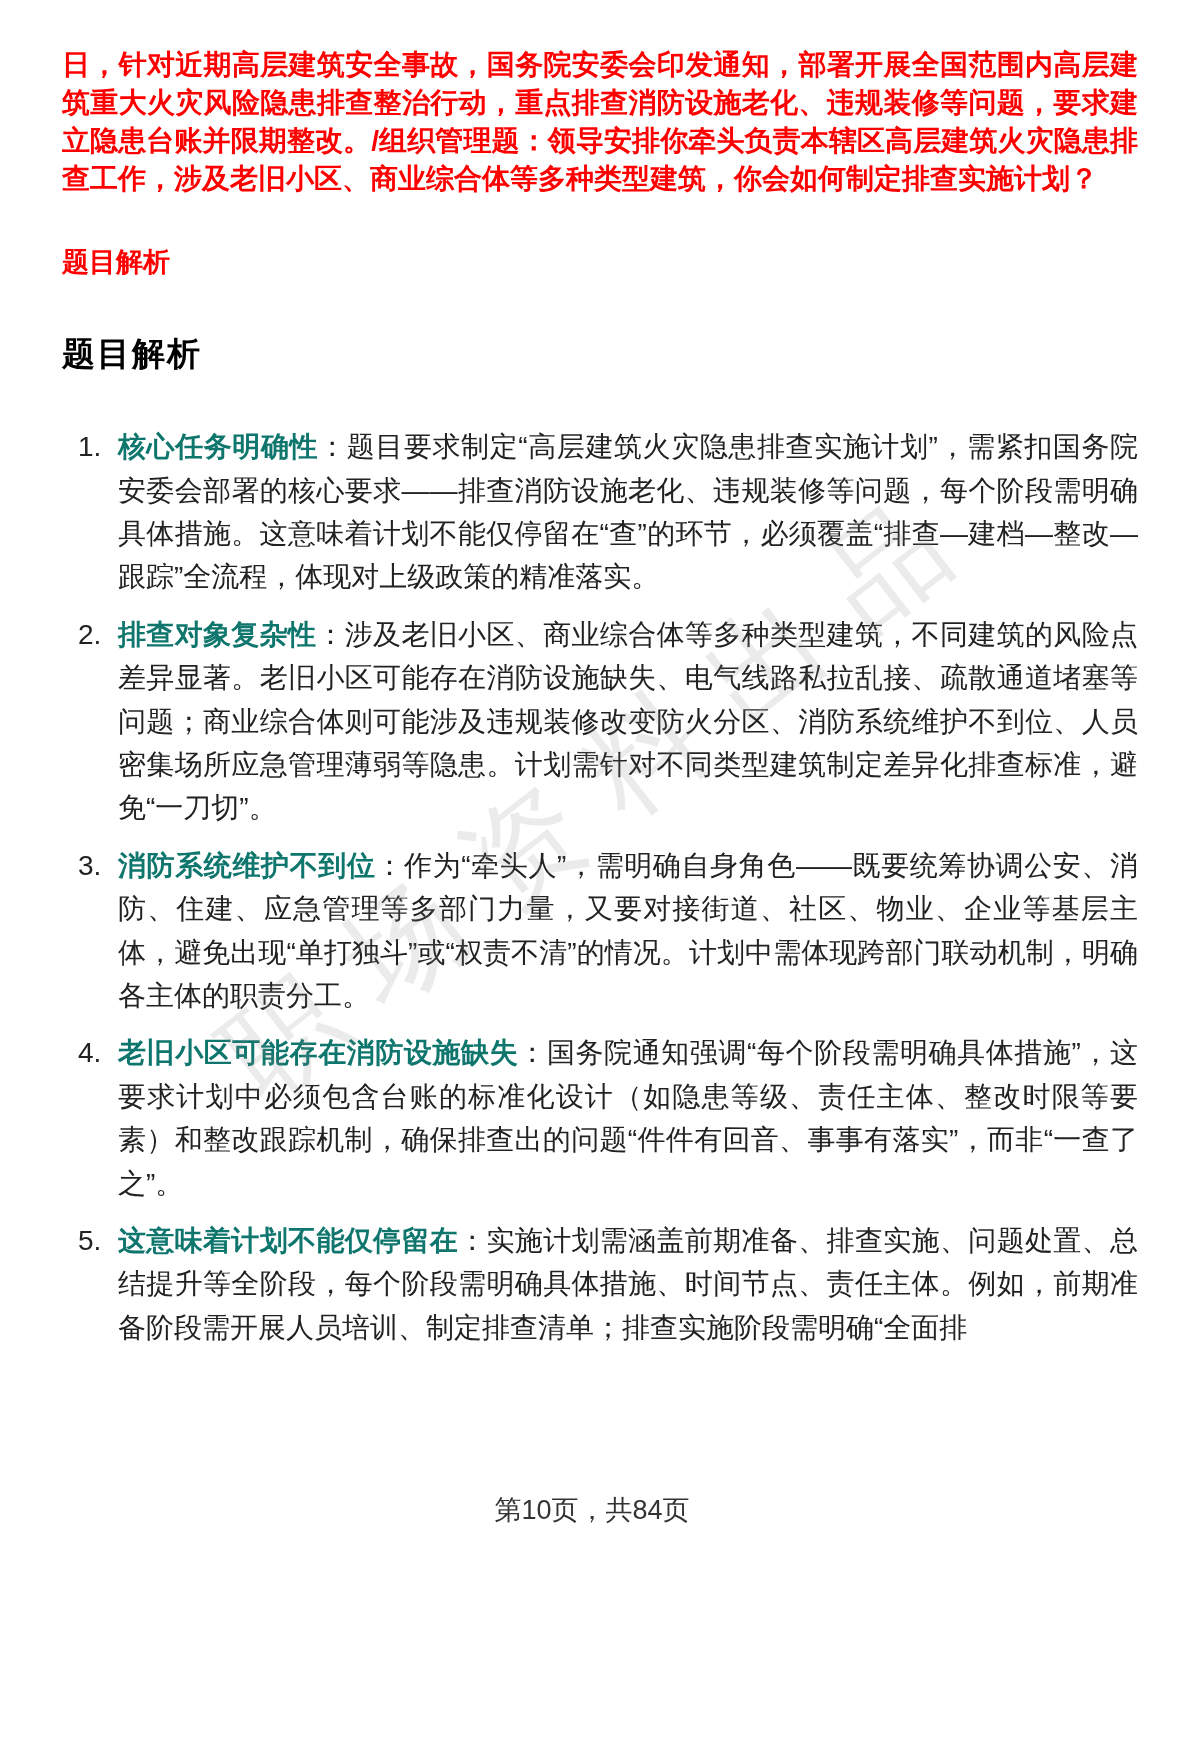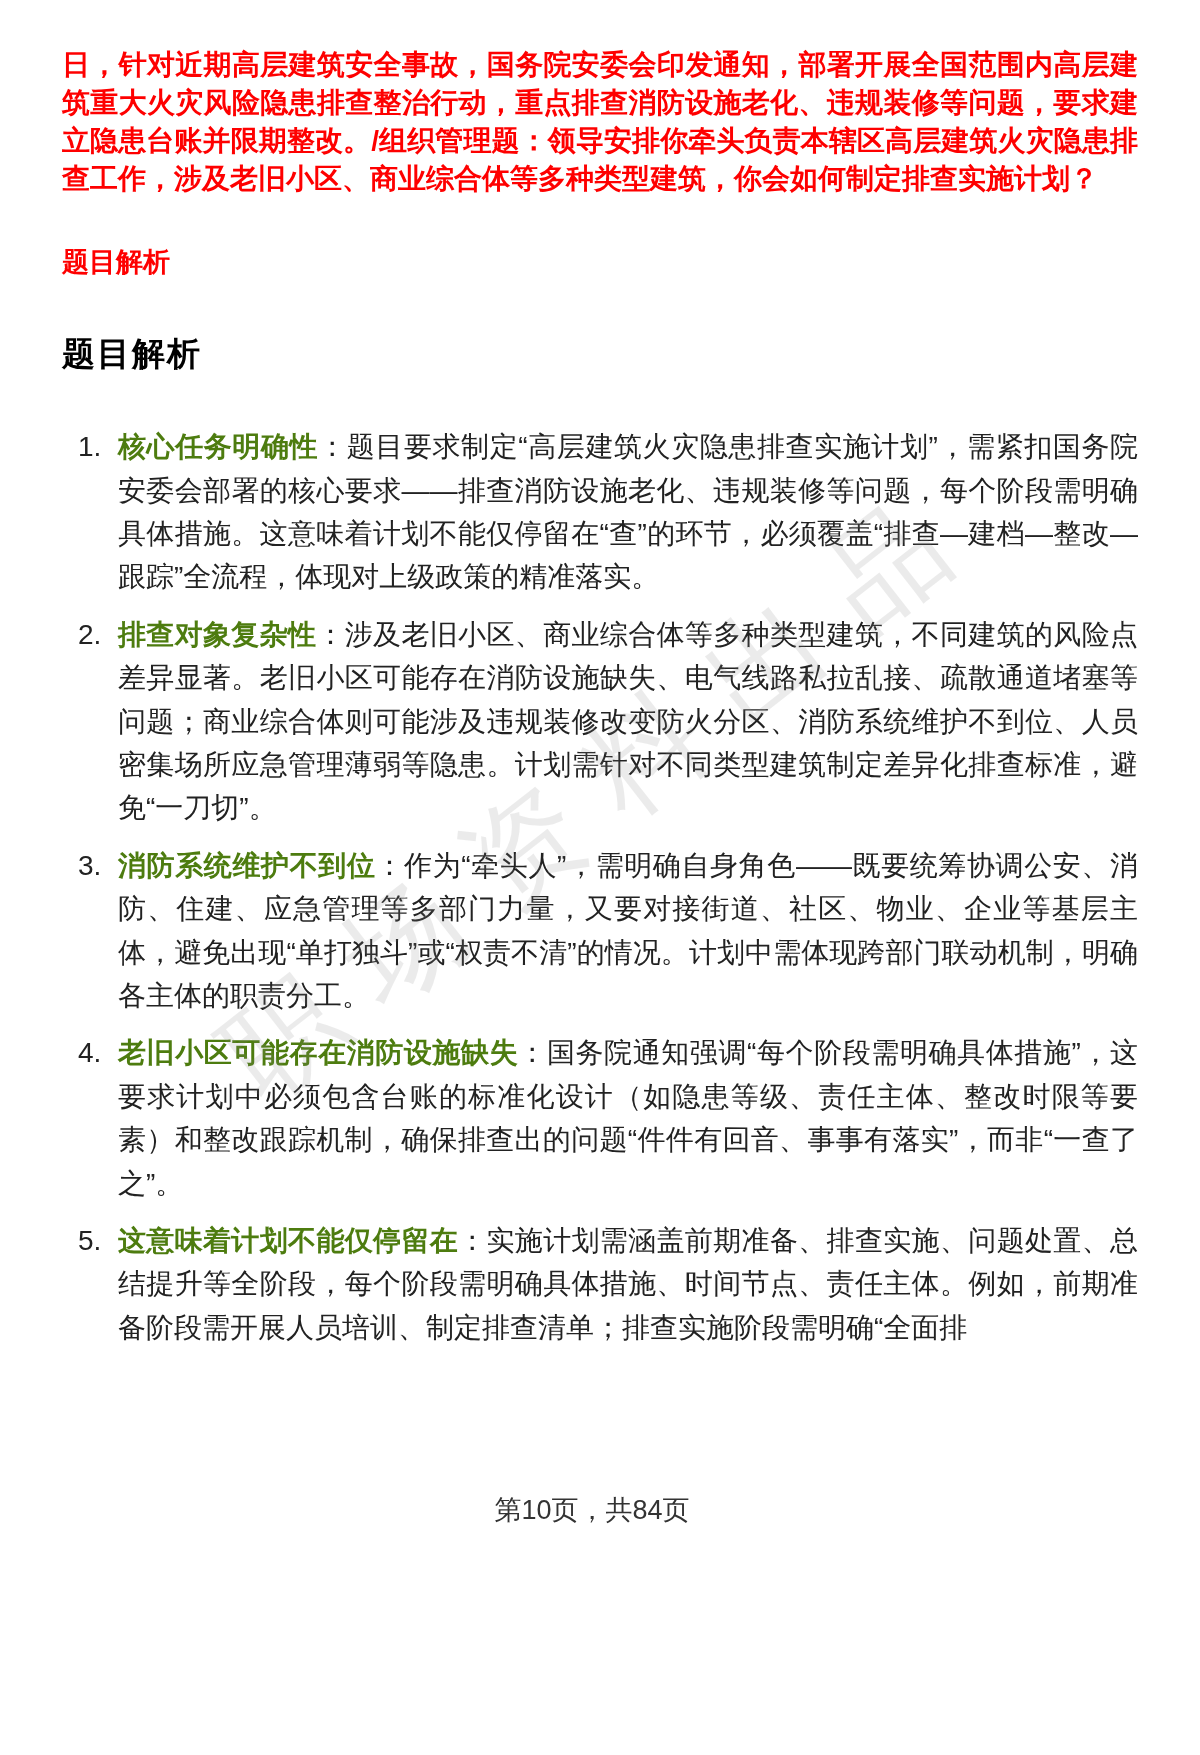--- a/index.html
+++ b/index.html
@@ -59,21 +59,21 @@
     text-align: left;
     padding-left: 4px;
   }
   .txt {
     flex: 1;
     text-align: justify;
     color: #222222;
   }
   .term {
     font-weight: 700;
-    color: #4d7c0f;
+    color: #0f766e;
   }
   .footer {
     position: absolute;
     left: 0;
     right: 16px;
     top: 1492px;
     text-align: center;
     font-size: 27px;
     color: #333333;
   }

